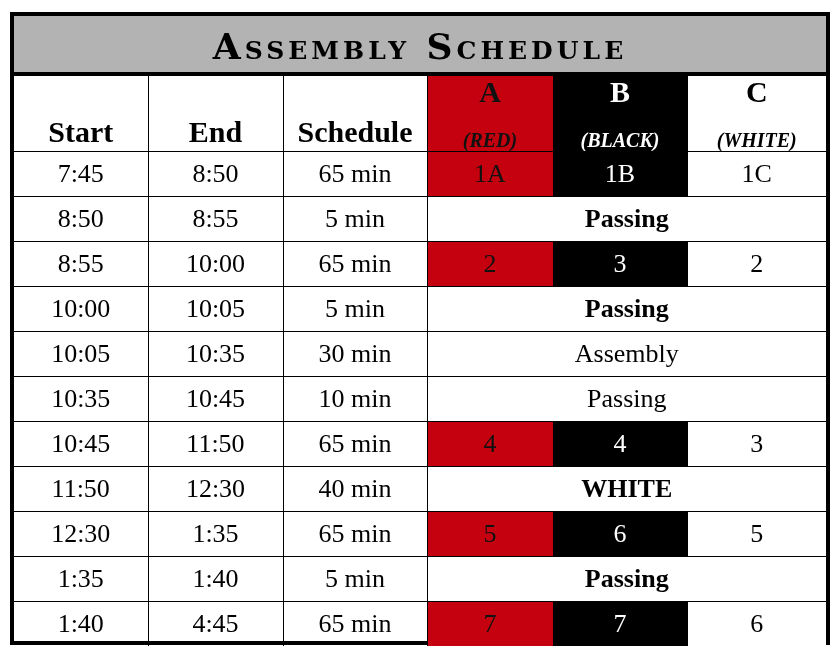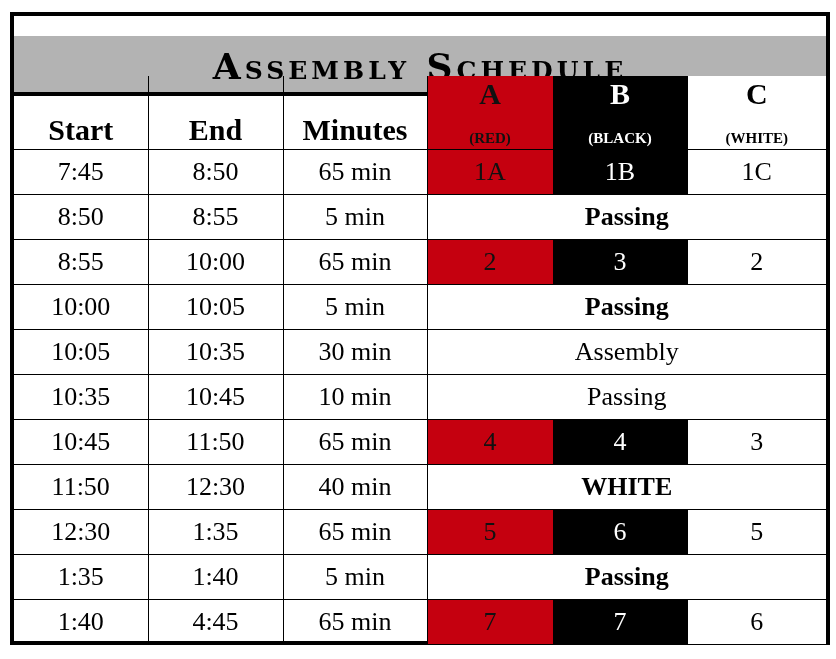--- a/index.html
+++ b/index.html
@@ -2,34 +2,34 @@
 <html><head>
 <meta charset="utf-8">
 <style>
   html, body { margin:0; padding:0; background:#ffffff; }
   body { width:836px; height:659px; position:relative; overflow:hidden;
          font-family:"Liberation Serif","DejaVu Serif",serif; color:#000; }
   #sched { position:absolute; left:10px; top:12px; width:820px; height:633px;
            border:4px solid #000; box-sizing:border-box; }
   .title { position:absolute; left:0; top:0; right:0; height:56px;
            background:#b3b3b3; border-bottom:4px solid #000;
-           display:flex; align-items:center; justify-content:center;margin-top:20px; }
+           display:flex; align-items:center; justify-content:center; }
   .title span { font-family:"DejaVu Serif",serif; font-weight:bold; font-size:36px;
                 letter-spacing:4px; font-variant:small-caps; transform:translateY(2px); }
   table { position:absolute; left:0; top:60px; border-collapse:collapse; table-layout:fixed; }
   td { border:1px solid #000; padding:0; text-align:center; vertical-align:middle;
        font-size:26px; line-height:1; overflow:hidden; }
   tr:first-child td { border-top:none; }
   tr td:first-child { border-left:none; }
   tr td:last-child { border-right:none; }
   tr:last-child td { border-bottom:none; }
   .hdr td { height:69px; vertical-align:bottom; padding-bottom:4px; font-weight:bold; font-size:30px; }
   .hdr .grp { vertical-align:middle; padding-bottom:0; line-height:1.05; }
   .grp .l { display:block; font-size:30px; }
-  .grp .s { display:block; font-size:15px; margin-top:22px; }
+  .grp .s { display:block; font-size:20px; margin-top:22px;font-style:italic; }
   .r td { height:44px; }
   .red { background:#c5000f; color:#111; }
   .blk { background:#000; color:#fff; }
   .wht { background:#fff; color:#000; }
   .bold { font-weight:normal; }
   .span-bold { font-weight:bold; }
 </style>
 </head>
 <body>
 
@@ -43,21 +43,21 @@
         <col style="width:135px">
         <col style="width:144px">
       <col style="width:126px">
         <col style="width:134px">
         <col style="width:139px">
     </colgroup>
     <tbody id="tbody">
       <tr class="hdr">
         <td>Start</td>
         <td>End</td>
-        <td>Minutes</td>
+        <td>Schedule</td>
         <td class="grp red">
           <span class="l">A</span>
           <span class="s">(RED)</span>
         </td>
         <td class="grp blk">
           <span class="l">B</span>
           <span class="s">(BLACK)</span>
         </td>
         <td class="grp wht">
           <span class="l">C</span>

